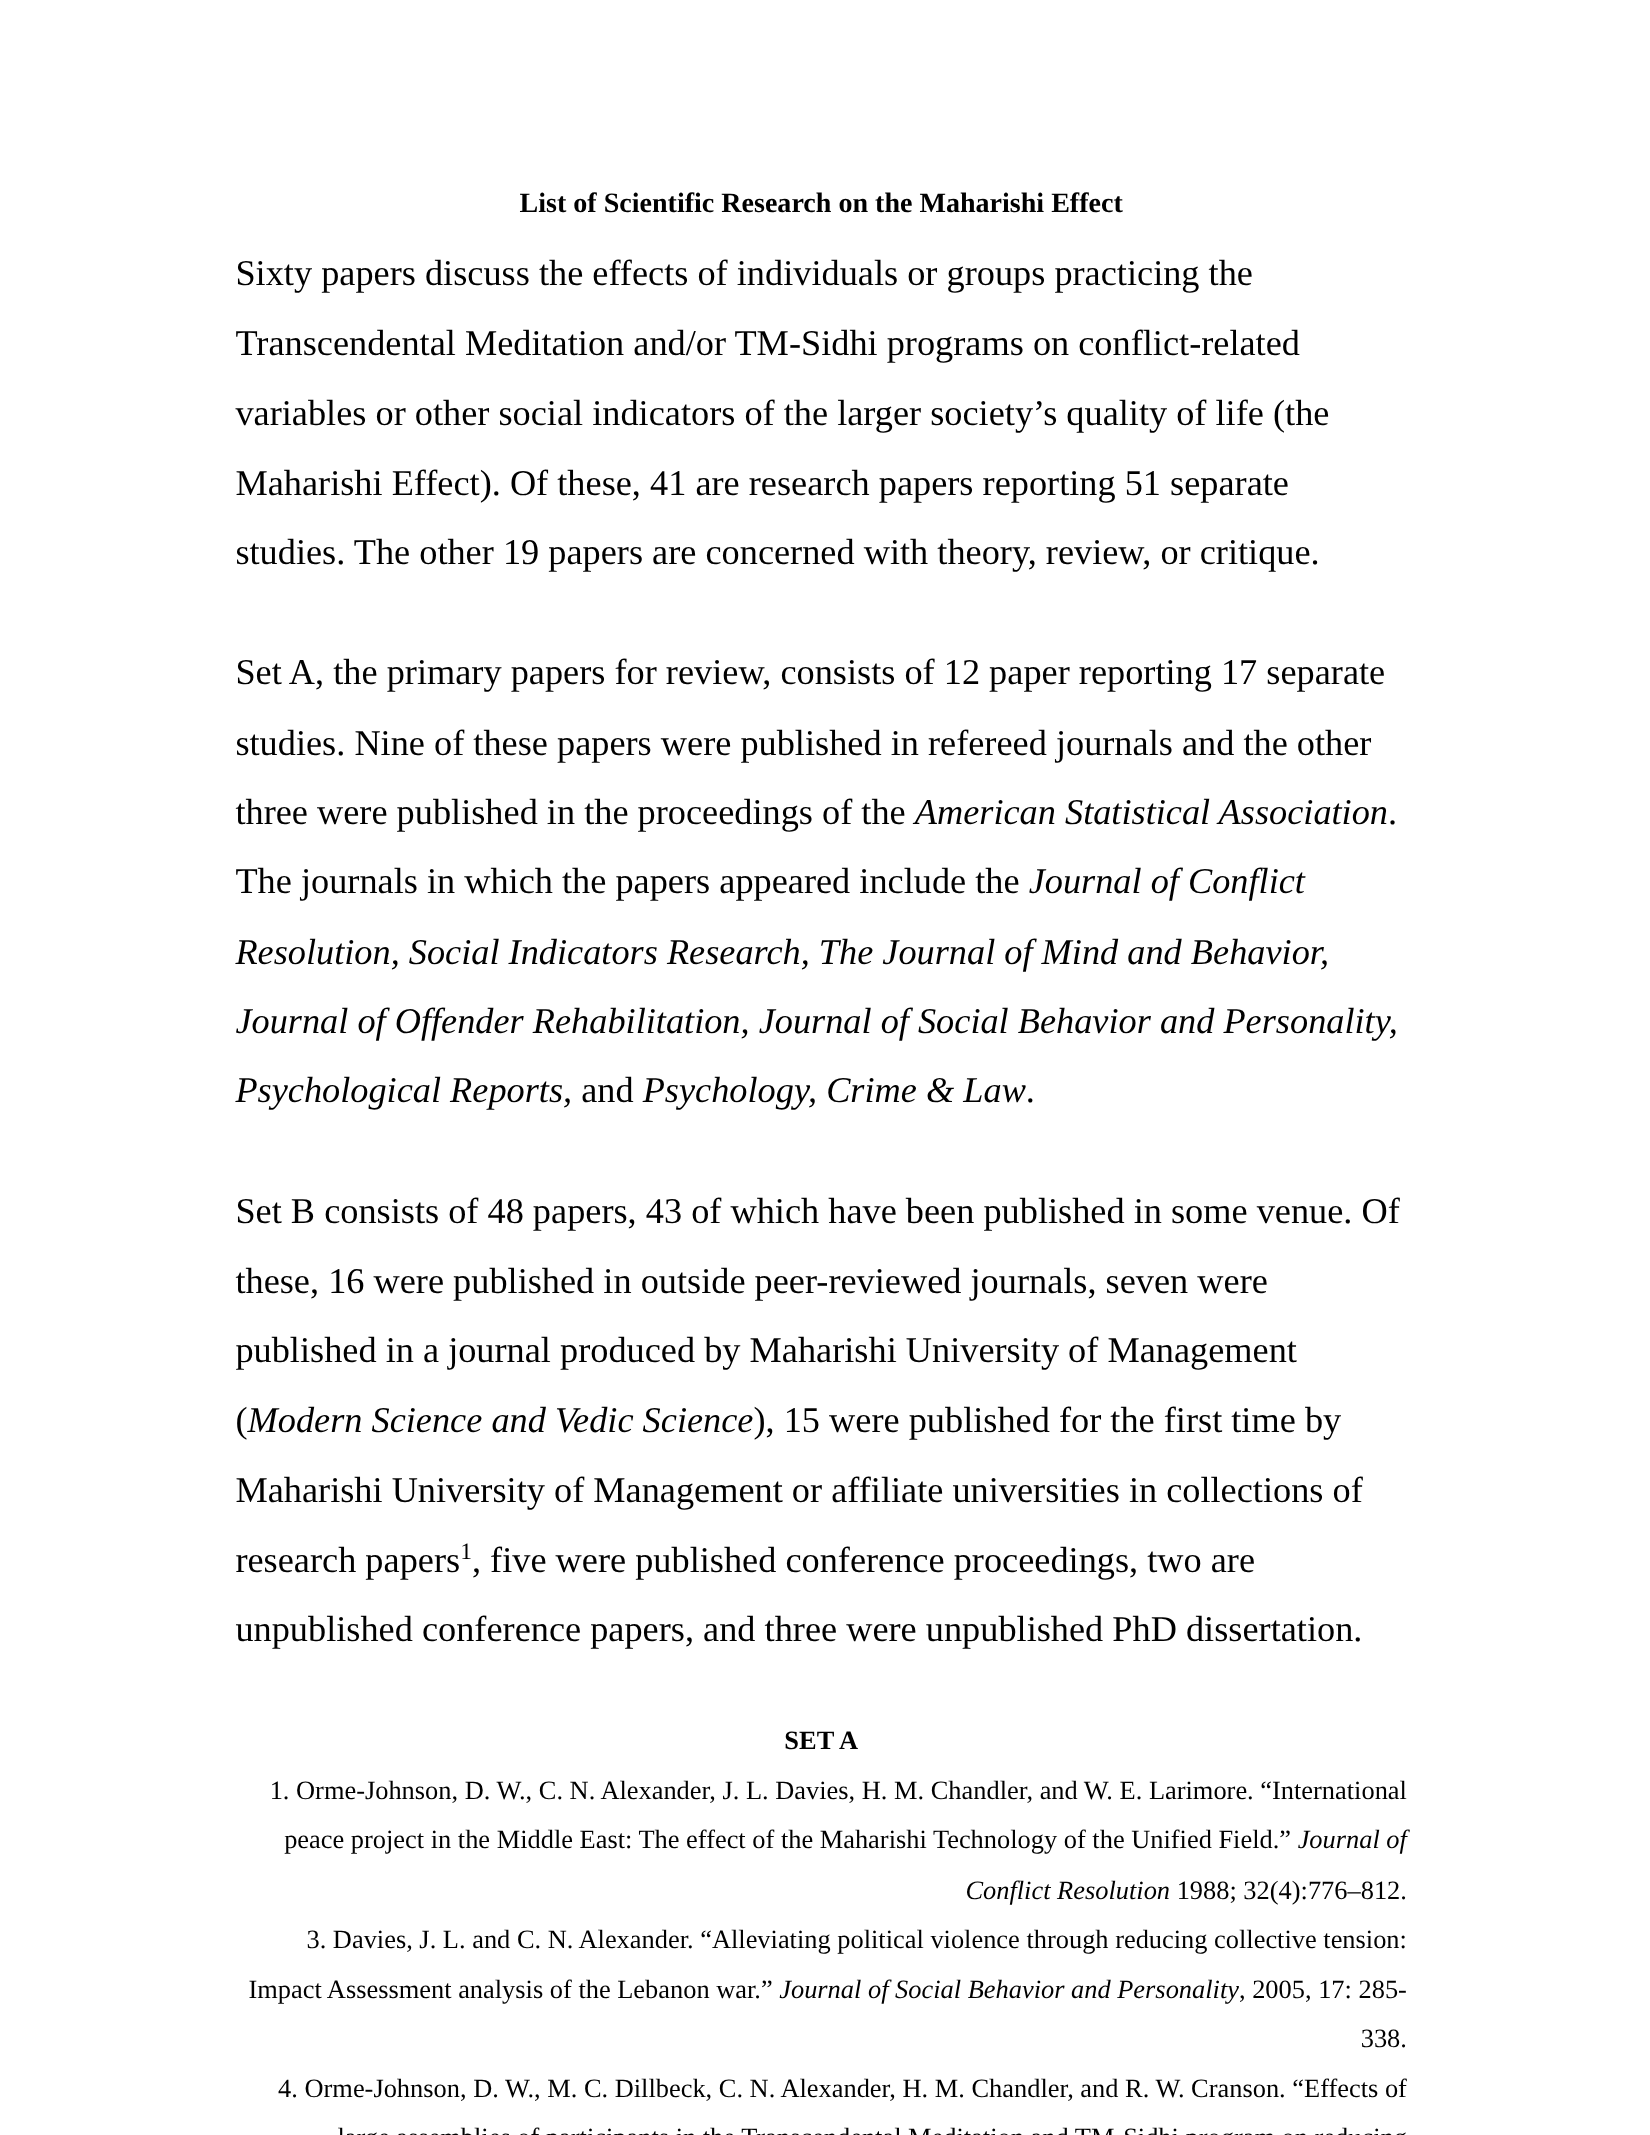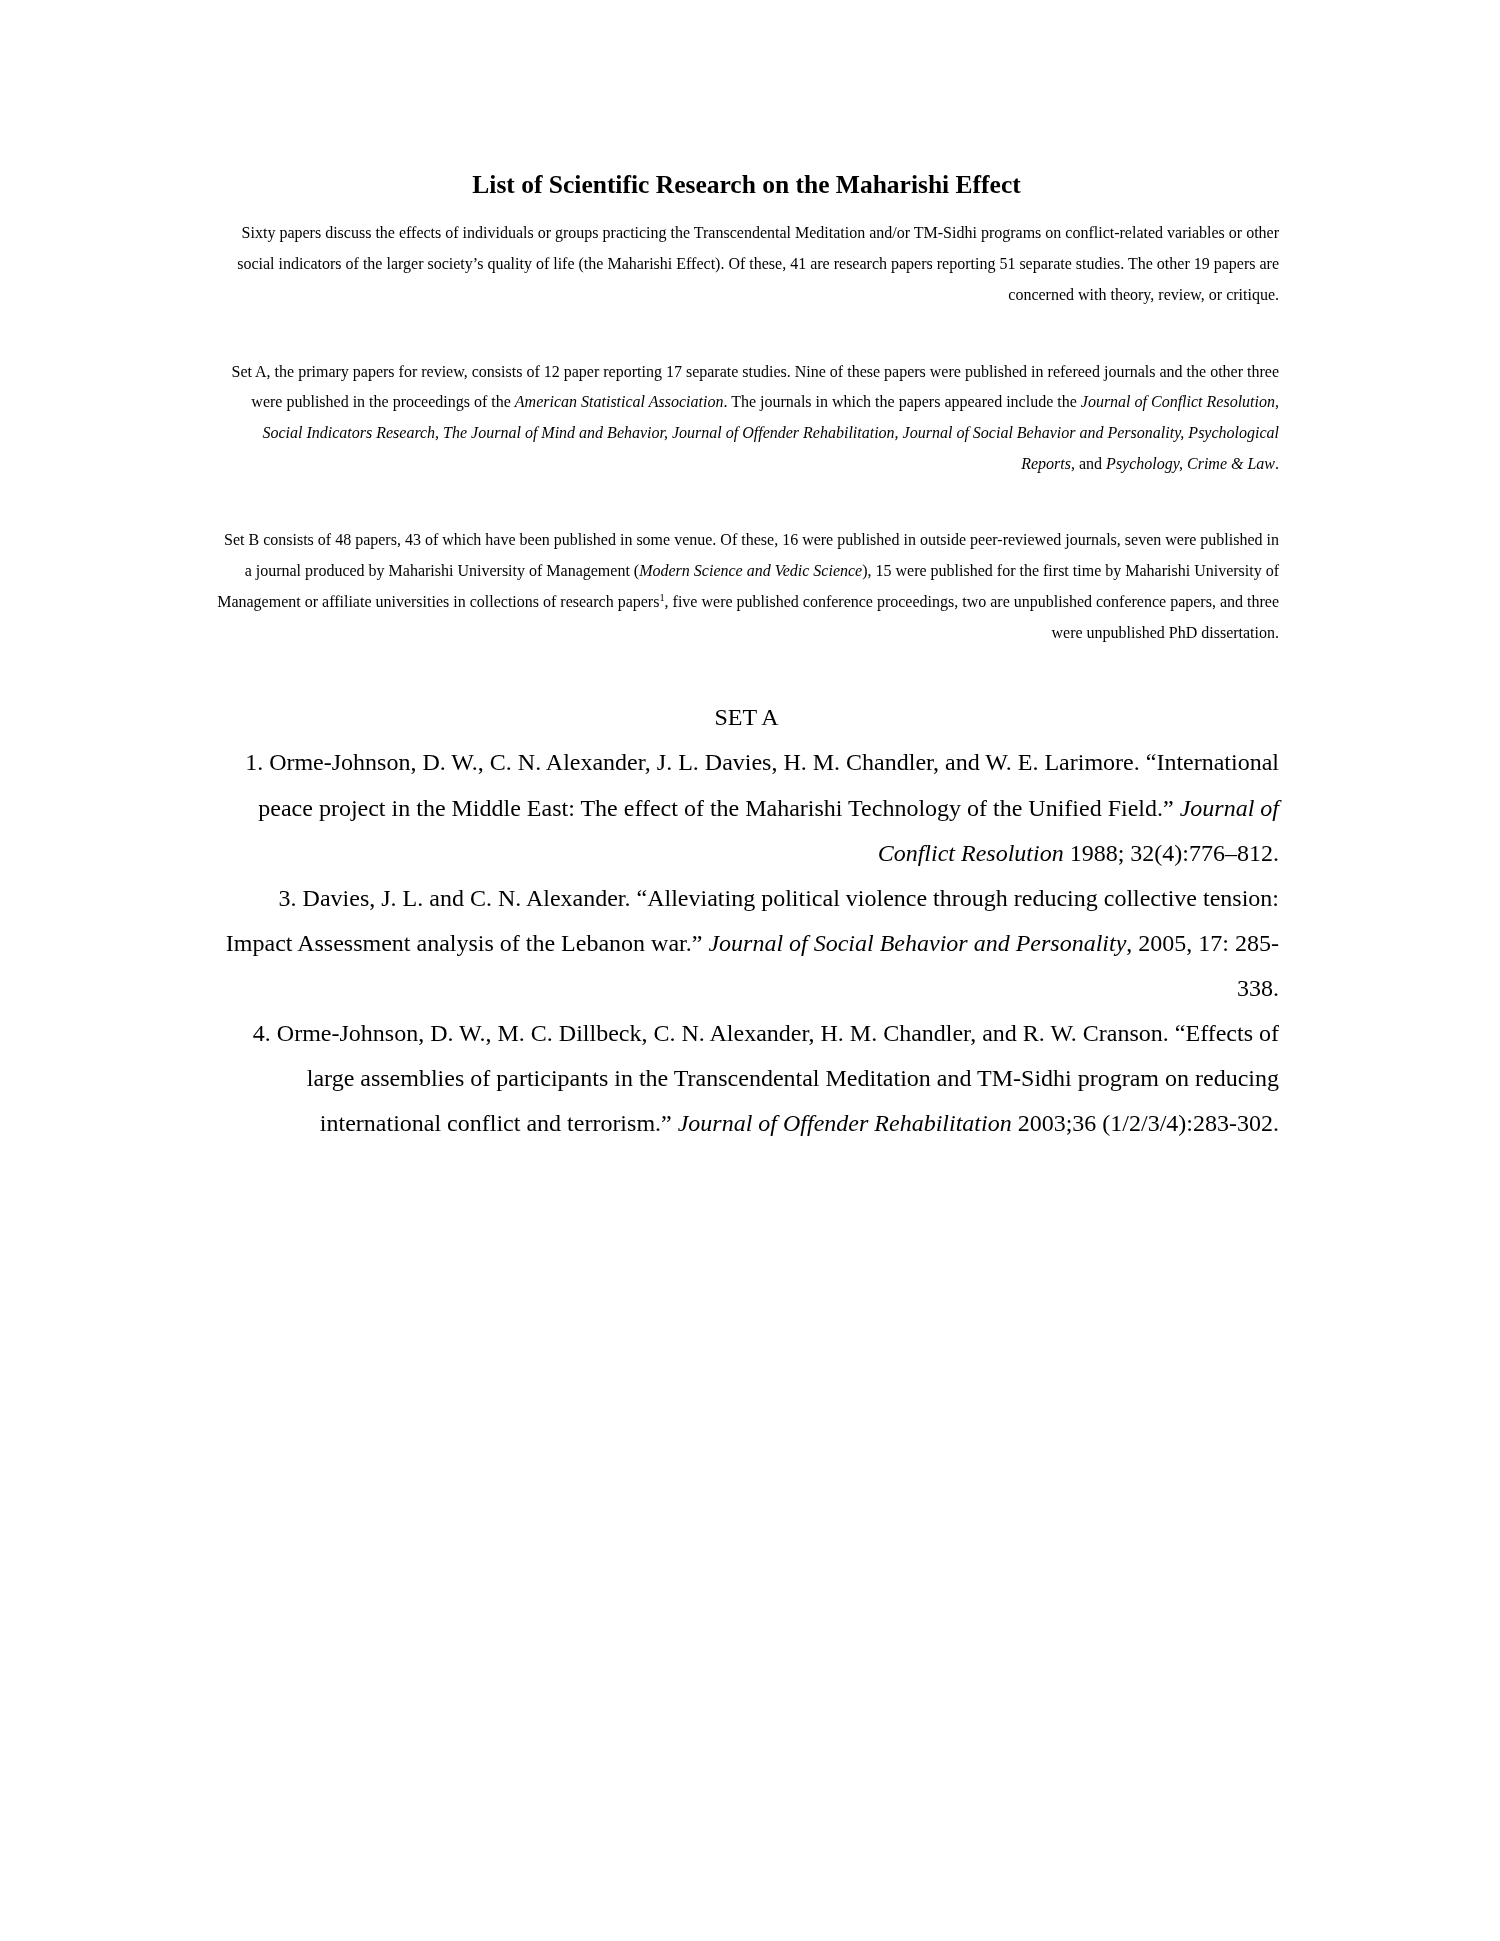--- a/index.html
+++ b/index.html
@@ -33,31 +33,31 @@
     line-height: 1.35;
     margin: 0 0 16px 0;
   }
   .author {
     font-size: 25.5px;
     text-align: center;
     line-height: 1.35;
     margin: 0 0 14px 0;
   }
   p.para {
-    font-size: 16px;
+    font-size: 33px;
     line-height: 1.92;
     margin: 0 0 0 0;
-    text-align: right;
+    text-align: left;
   }
   .spacer {
     height: 46px;
   }
   .section-head {
     font-size: 24px;
-    font-weight: normal;
+    font-weight: bold;
     text-align: center;
     margin: 0;
     line-height: 1.92;
   }
   .section-sub {
     font-size: 24px;
     font-weight: bold;
     text-align: center;
     margin: 0 0 2px 0;
     line-height: 1.6;

